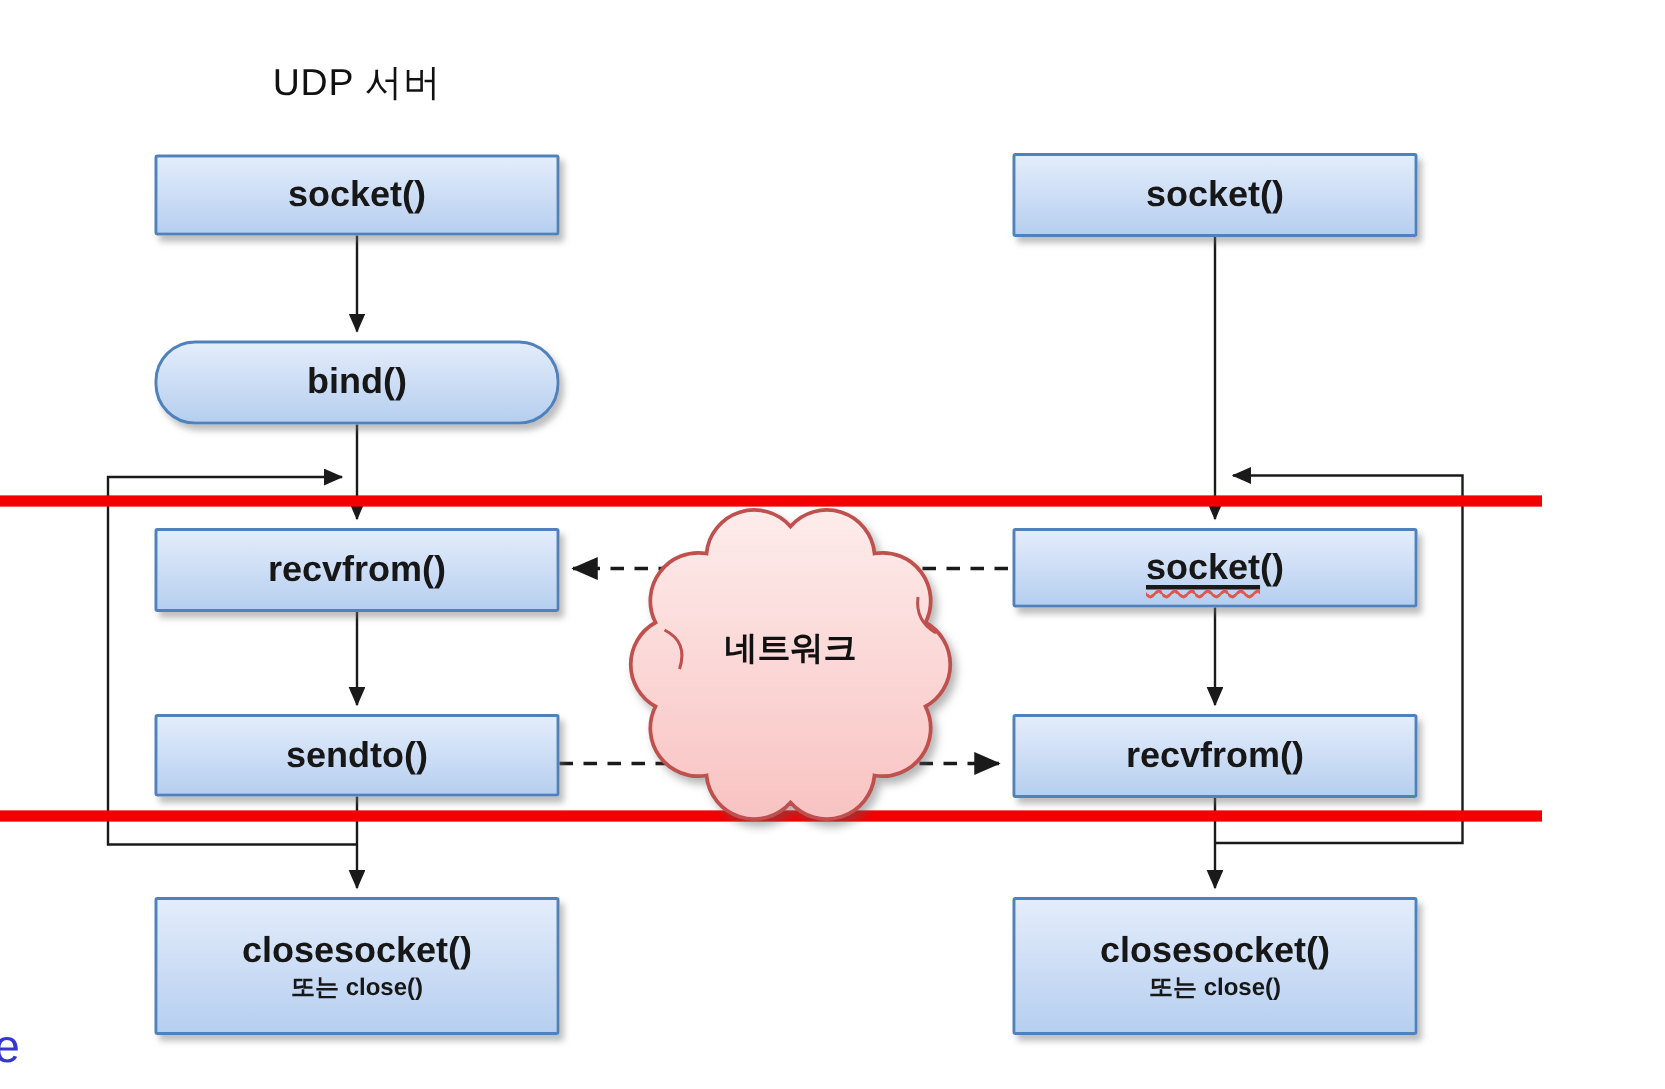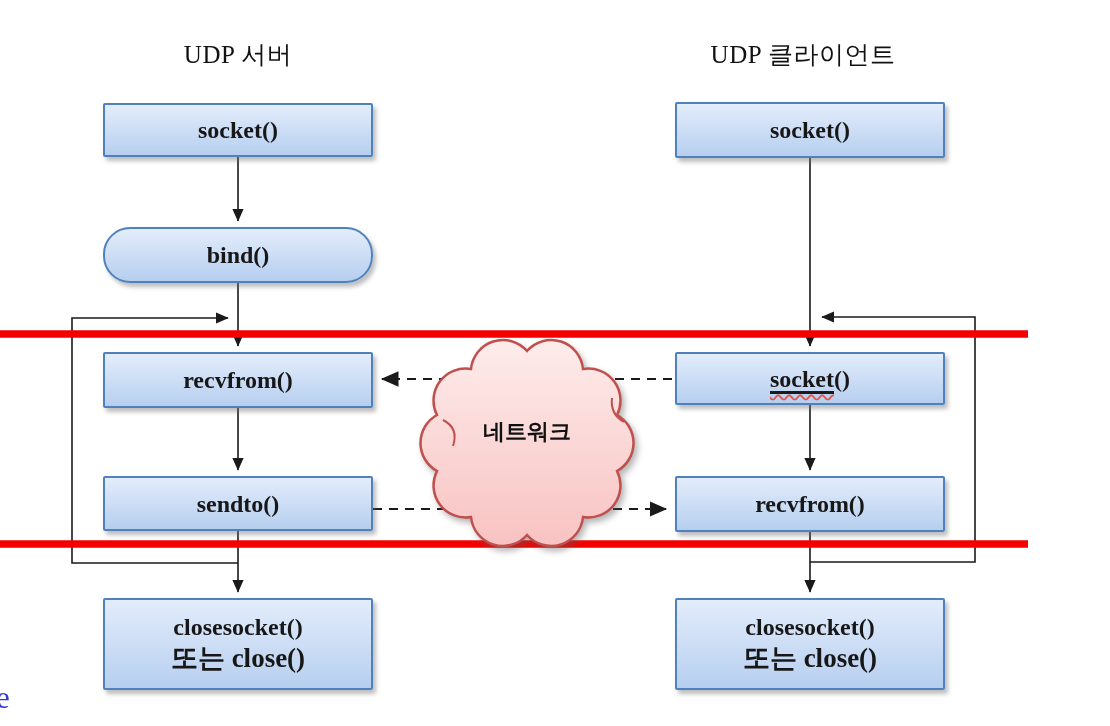--- a/index.html
+++ b/index.html
@@ -1,21 +1,21 @@
 <!DOCTYPE html>
 <html><head>
 <meta charset="utf-8">
 <style>
   html,body{margin:0;padding:0;background:#ffffff;}
   .canvas{
     position:relative;
     width:1028px;height:726px;
     overflow:hidden;
     background:#ffffff;
-    font-family:Liberation Serif, serif;
+    font-family:Liberation Sans, sans-serif;
   }
   svg.layer{position:absolute;left:0;top:0;}
   .col-title{
     position:absolute;width:270px;
     text-align:center;
     font-size:25px;color:#111111;
     letter-spacing:0.5px;
     white-space:nowrap;
   }
   .fbox{
@@ -23,21 +23,21 @@
     box-sizing:border-box;
     border:2.5px solid #4f81bd;
     border-radius:2px;
     background:linear-gradient(to bottom,#e3edfb 0%,#cfdff6 45%,#b6cfef 100%);
     box-shadow:3px 4px 4px rgba(110,110,110,0.45);
     display:flex;flex-direction:column;
     align-items:center;justify-content:center;
     font-weight:bold;font-size:24px;color:#171717;
     line-height:1.25;
   }
-  .fbox .line2{font-size:27px;}
+  .fbox .line2{font-size:16px;}
   
   .u-solid{
     text-decoration:underline solid #1a1a1a;
     text-decoration-thickness:2.5px;
     text-underline-offset:4px;
   }
   .u-wavy{
     text-decoration:underline wavy #e2574c;
     text-decoration-thickness:2px;
     text-underline-offset:7px;
@@ -97,21 +97,20 @@
                A 32 32 0 0 1 437 471
                A 32 32 0 0 1 437 415
                A 32 32 0 0 1 471 369
                A 32 32 0 0 1 527 351 Z" fill="url(#cloudGrad)" stroke-width="2.5" stroke="#c0504d"></path>
       <path d="M 443 420 q 16 8 10 26" fill="none" stroke-width="2" stroke="#c0504d"></path>
       <path d="M 612 398 q -2 16 12 24" fill="none" stroke-width="2" stroke="#c0504d"></path>
     </g>
   </svg>
 
   <div class="col-title" style="left:103px;top:38px;">UDP 서버</div>
-  <div class="col-title" style="left:668px;top:38px;">UDP 클라이언트</div>
 
   <div class="fbox" style="left:103px;top:103px;height:54px;">
     <span>socket()</span>
   </div>
   <div class="fbox" style="left:103px;top:227px;height:56px;border-radius:27px;">
     <span>bind()</span>
   </div>
   <div class="fbox" style="left:103px;top:352px;height:56px;">
     <span>recvfrom()</span>
   </div>

